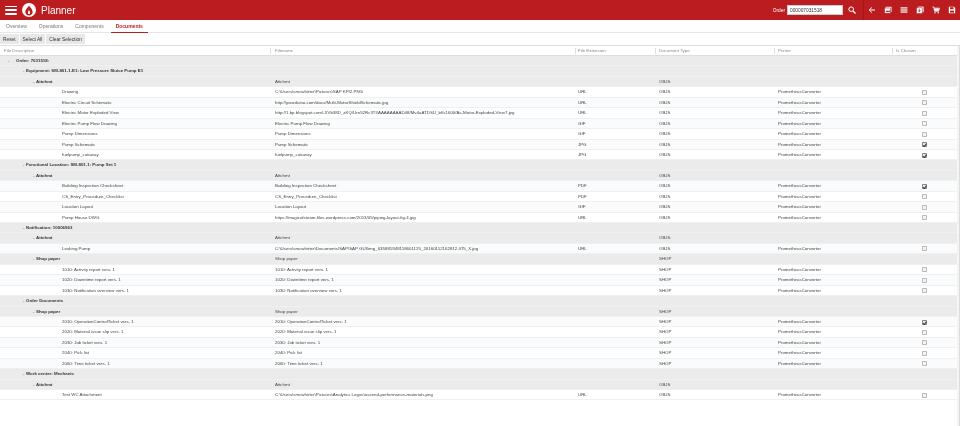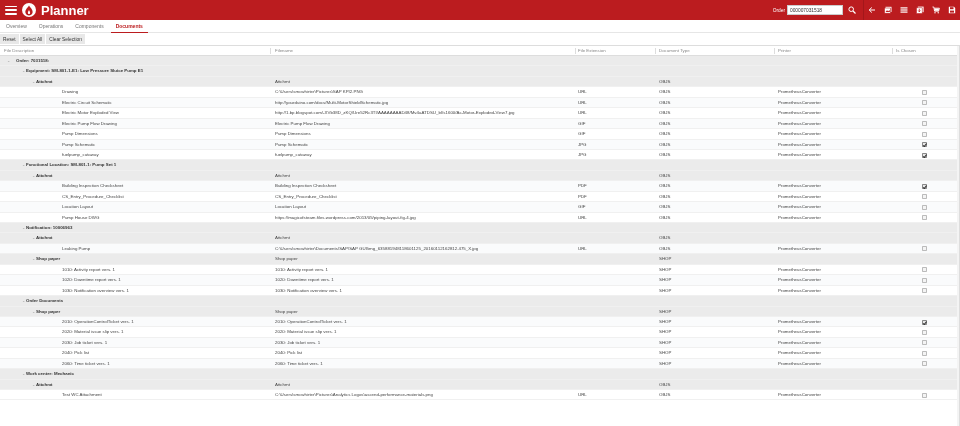--- a/index.html
+++ b/index.html
@@ -3,21 +3,21 @@
 <meta charset="utf-8">
 <style>
   * { box-sizing: border-box; margin: 0; padding: 0; }
   html, body { width: 960px; height: 426px; overflow: hidden; background: #ffffff; }
   body { font-family: "Liberation Sans", sans-serif; font-size: 5px; color: #333; position: relative; }
 
   .topbar { position: absolute; left: 0; top: 0; width: 960px; height: 20px; background: #bb1c1f; display: flex; align-items: center; }
   .hamburger { width: 12px; height: 9px; margin-left: 5px; display: flex; flex-direction: column; justify-content: space-between; cursor: pointer; }
   .hamburger span { display: block; height: 1.6px; background: #fff; border-radius: 1px; }
   .logo { width: 14px; height: 14px; border-radius: 50%; background: #fff; margin-left: 5px; display: flex; align-items: center; justify-content: center; }
-  .app-title { color: #fff; font-weight: bold; font-size: 13px; margin-left: 5px; }
+  .app-title { color: #fff; font-weight: normal; font-size: 10px; margin-left: 5px; }
   .topbar-right { position: absolute; right: 0; top: 0; height: 20px; display: flex; align-items: center; }
   .order-label { color: #fff; font-size: 4.8px; margin-right: 2px; }
   .order-input { width: 56px; height: 10px; border: 1px solid #ccc; background: #fff; font-family: "Liberation Sans", sans-serif; font-size: 4.8px; padding: 0 2px; color: #333; }
   .search-btn { width: 14px; height: 20px; display: flex; align-items: center; justify-content: center; margin-left: 2px; margin-right: 4px; cursor: pointer; }
   .divider-v { width: 1px; height: 20px; background: #a3171a; }
   .tb-icon { width: 16px; height: 20px; display: flex; align-items: center; justify-content: center; cursor: pointer; }
   .tb-icon:first-of-type { margin-left: 4px; }
 
   .tabs { position: absolute; left: 0; top: 20px; width: 960px; height: 13px; display: flex; border-bottom: 1px solid #e6e6e6; }
   .tab { font-size: 5px; color: #777; padding: 0 6px; line-height: 12px; cursor: pointer; position: relative; }

